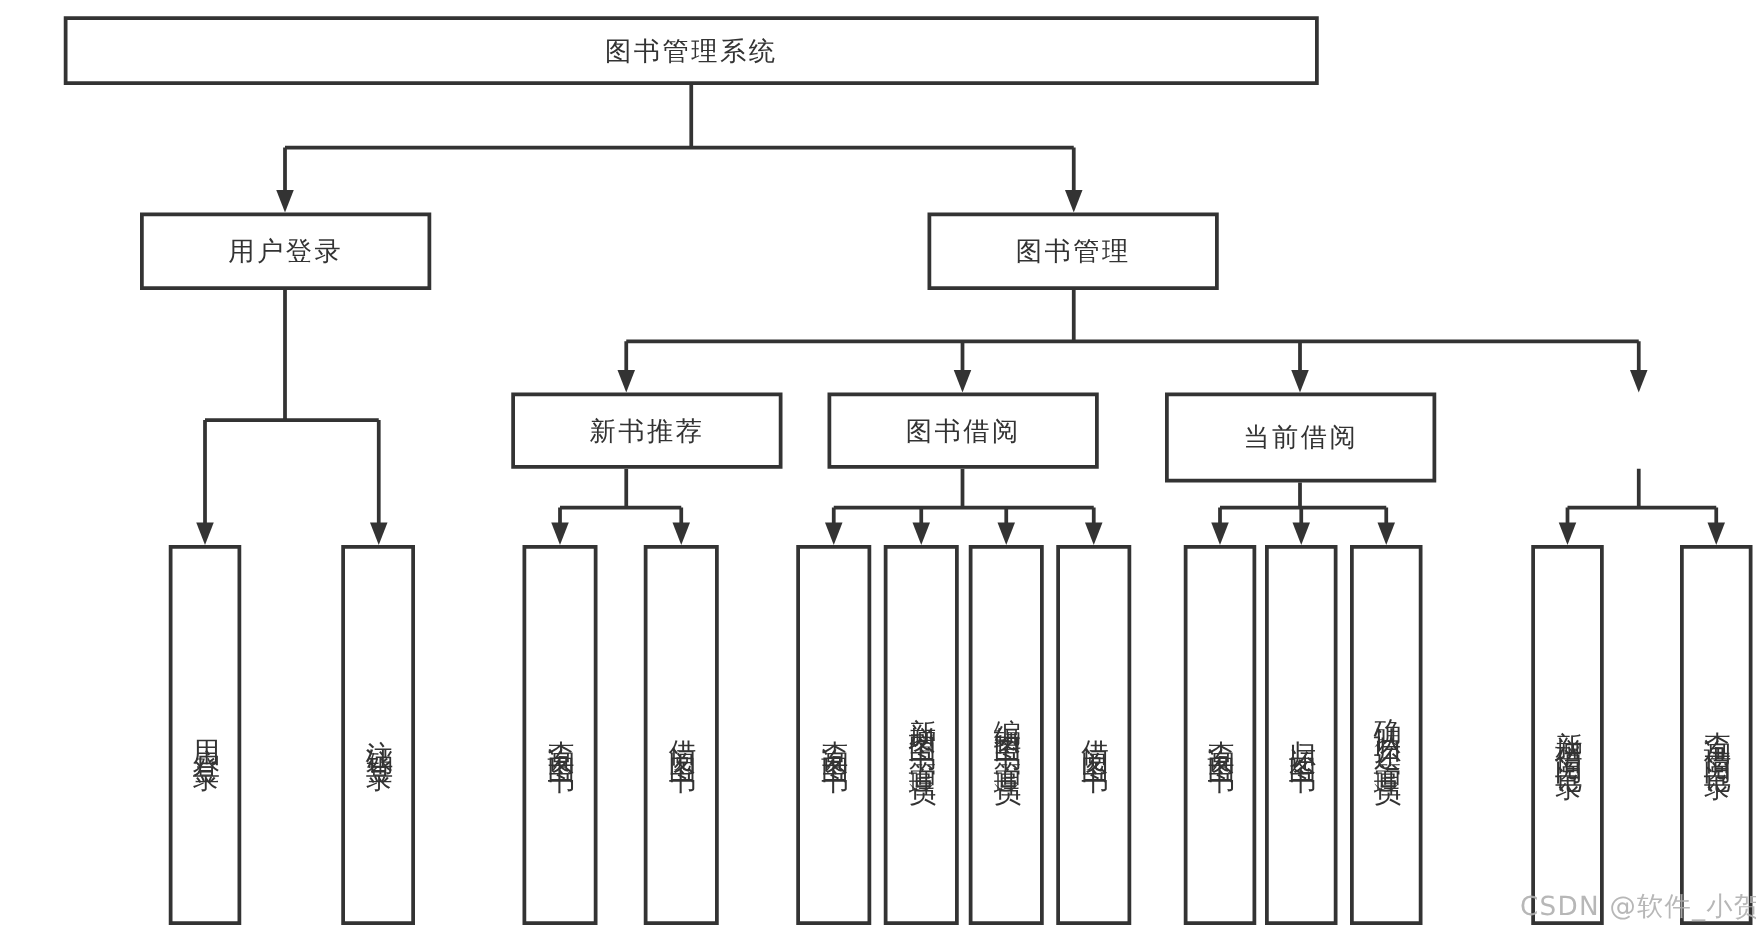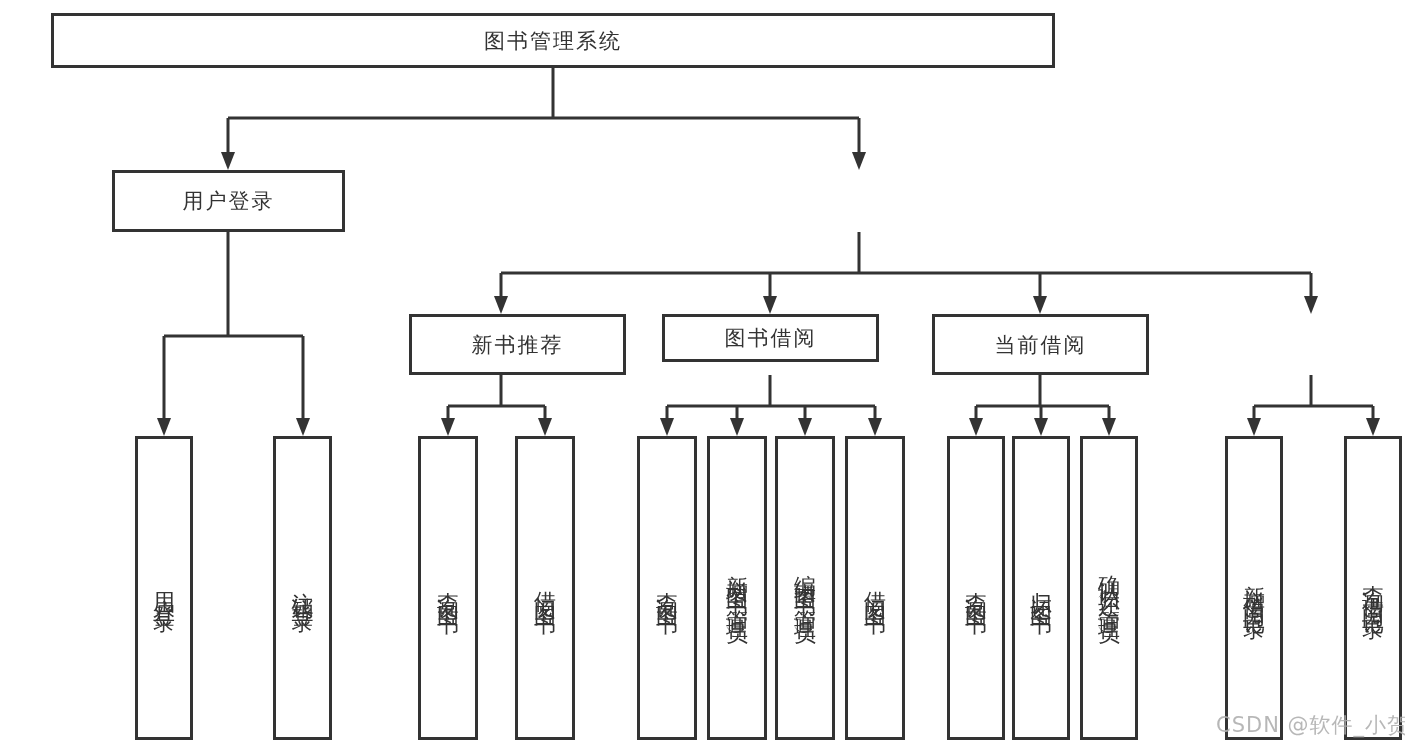--- a/index.html
+++ b/index.html
@@ -101,28 +101,31 @@
     </g>
   </svg>
 
   <div class="node h" style="left:21px;top:13px;width:1004px;height:55px">
     <span>图书管理系统</span>
   </div>
 
   <div class="node h" style="left:82px;top:170px;width:233px;height:62px">
     <span>用户登录</span>
   </div>
+  <div class="node h" style="left:712px;top:170px;width:233px;height:62px">
+    <span>图书管理</span>
+  </div>
 
   <div class="node h" style="left:379px;top:314px;width:217px;height:61px">
     <span>新书推荐</span>
   </div>
-  <div class="node h" style="left:632px;top:314px;width:217px;height:48px">
+  <div class="node h" style="left:632px;top:314px;width:217px;height:61px">
     <span>图书借阅</span>
   </div>
-  <div class="node h" style="left:902px;top:314px;width:217px;height:61px">
+  <div class="node h" style="left:902px;top:314px;width:217px;height:72px">
     <span>当前借阅</span>
   </div>
 
   <div class="node v" style="left:105px;top:436px;width:58px;height:304px">
     <span>用户登录</span>
   </div>
   <div class="node v" style="left:243px;top:436px;width:59px;height:304px">
     <span>注销登录</span>
   </div>
 

